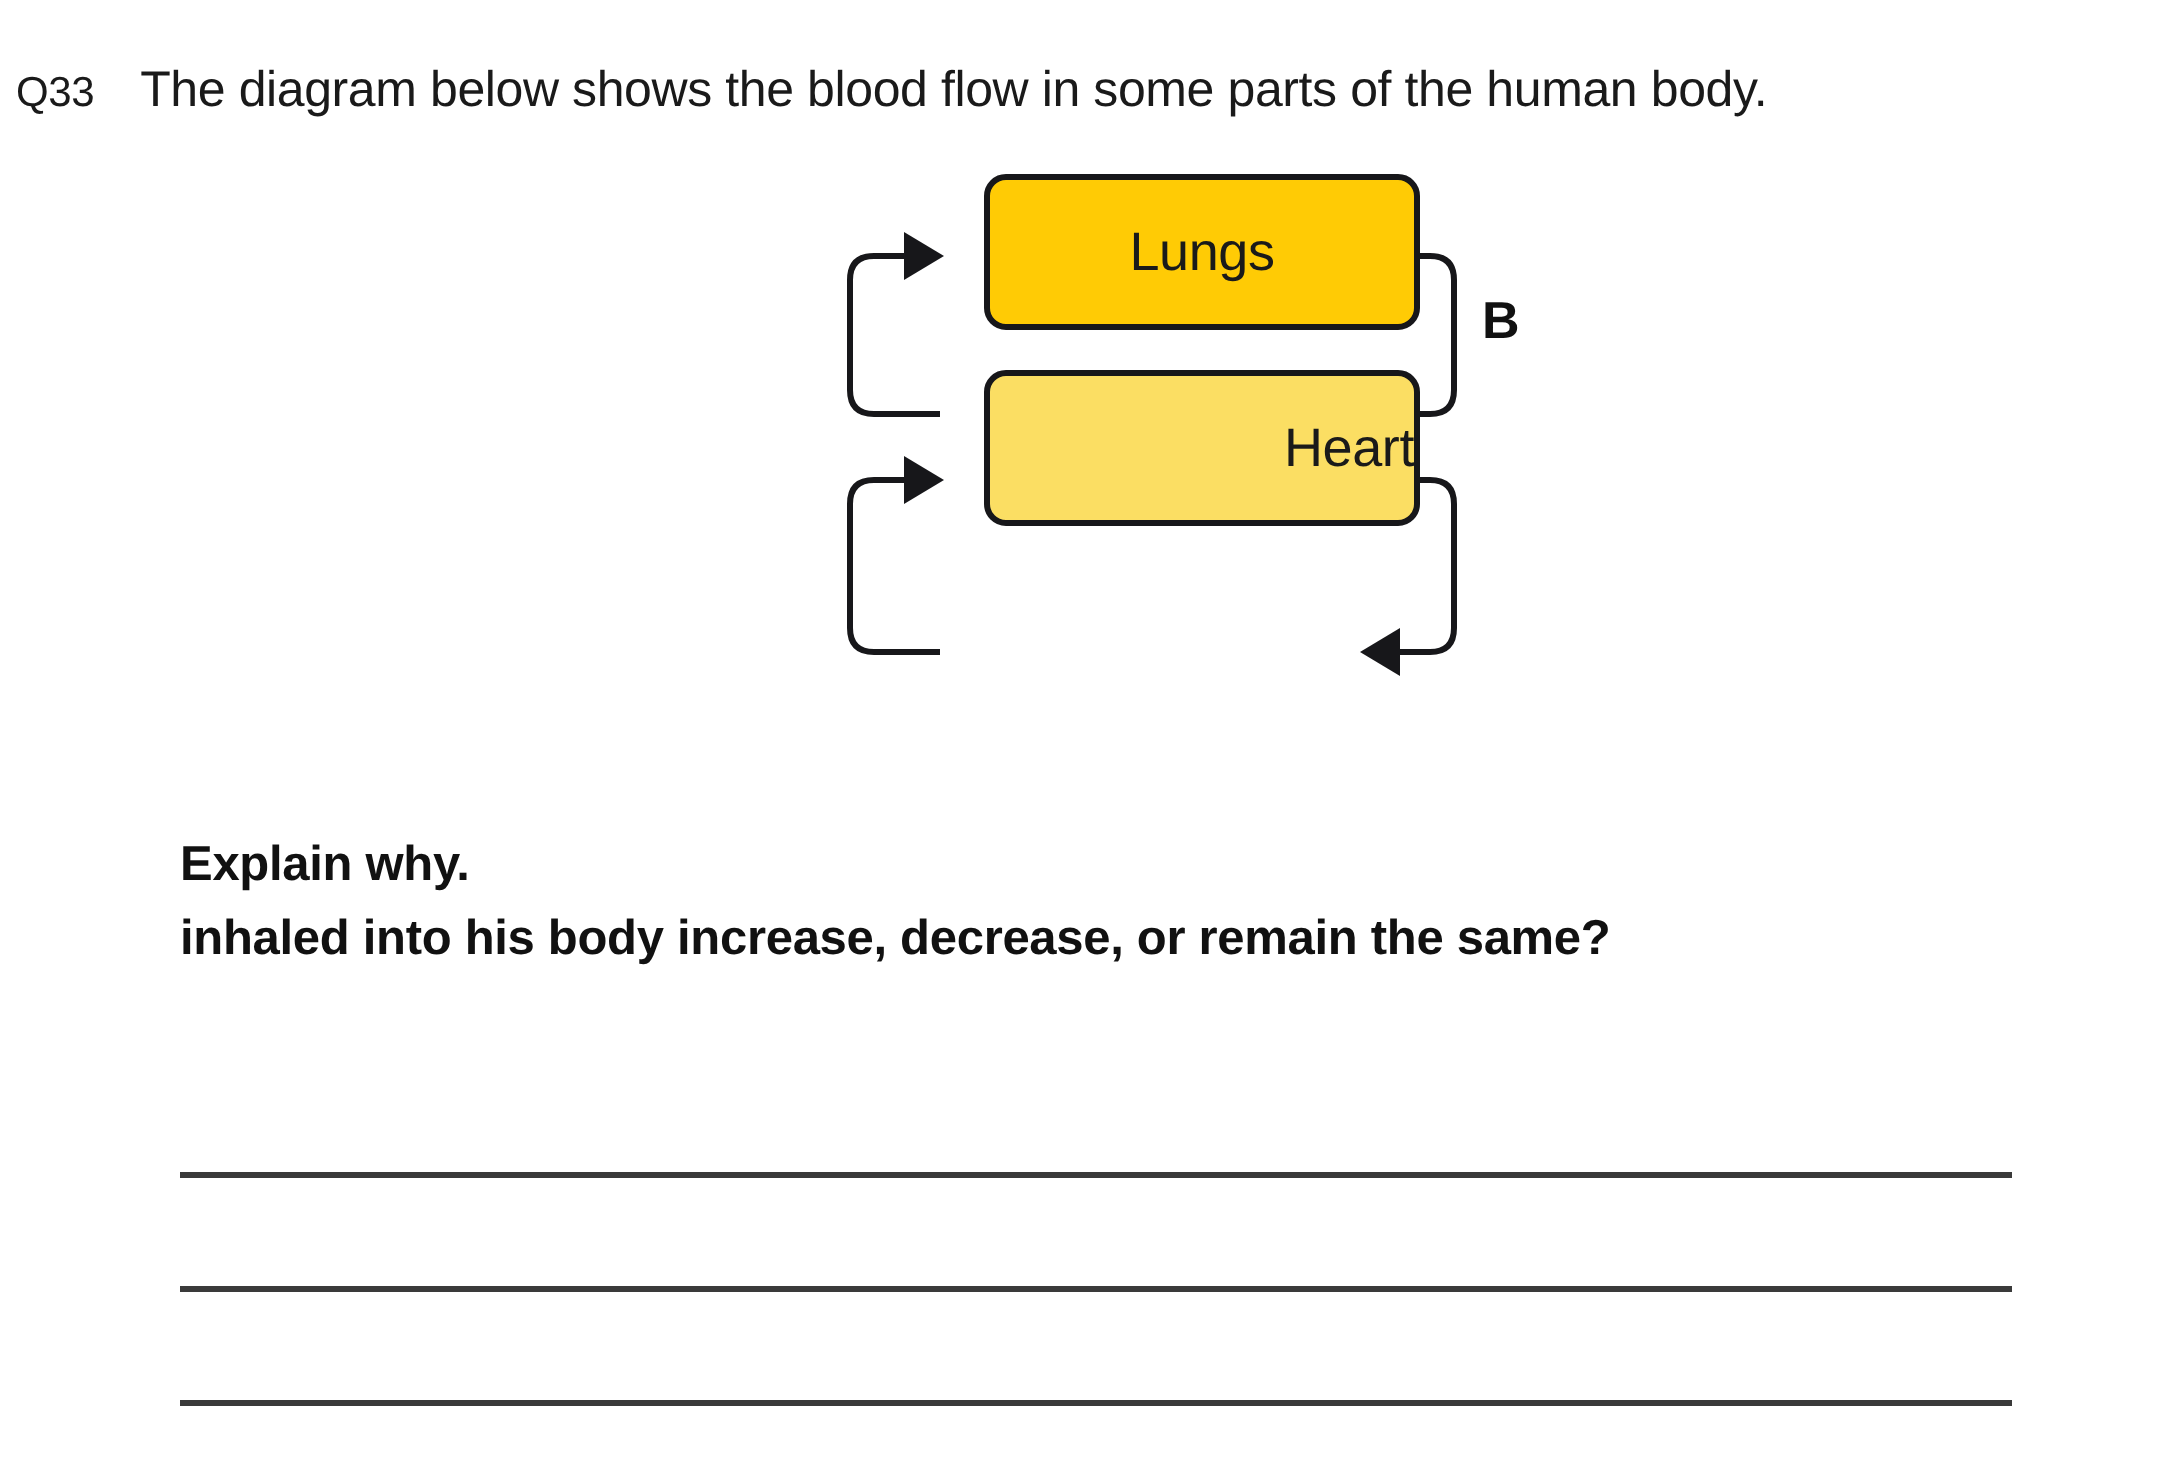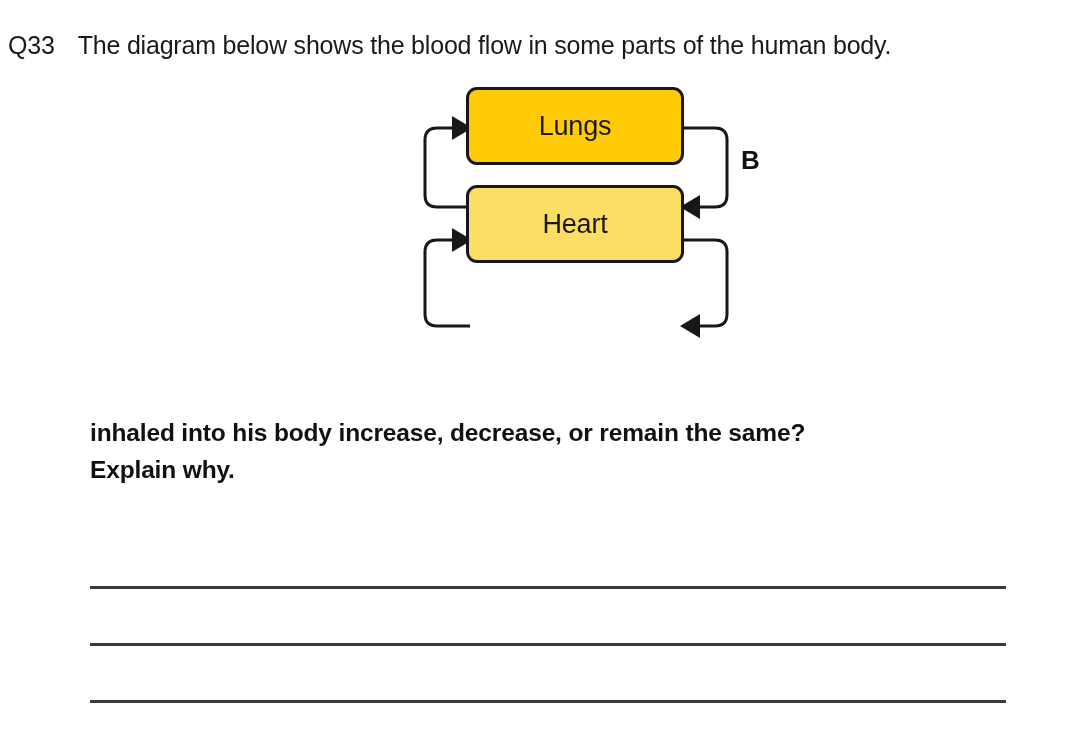--- a/index.html
+++ b/index.html
@@ -21,21 +21,21 @@
   #question-header {
     position: absolute;
     left: 8px;
     top: 6px;
     width: 1064px;
     height: 34px;
     display: flex;
     align-items: baseline;
   }
   #question-number {
-    font-size: 25px;
+    font-size: 21px;
     font-weight: 400;
     letter-spacing: -0.2px;
     color: #1a1a1a;
     white-space: nowrap;
   }
   #question-prompt {
     font-size: 25px;
     font-weight: 400;
     letter-spacing: -0.2px;
     color: #1a1a1a;
@@ -68,32 +68,34 @@
     border-radius: 11px;
     display: flex;
     align-items: center;
     justify-content: center;
     text-align: center;
     font-size: 27px;
     font-weight: 400;
     line-height: 1.06;
     color: #1a1a1a;
     letter-spacing: -0.2px;
+    margin-left: 26px;
   }
   #organ-box-lungs {
     left: 56px;
     top: 17px;
     width: 218px;
     height: 78px;
   }
   #organ-box-heart {
     left: 56px;
     top: 115px;
     width: 218px;
     height: 78px;
+    justify-content: flex-end;
   }
   #organ-box-small-intestine {
     left: 56px;
     top: 215px;
     width: 218px;
     height: 80px;
   }
   .organ-label { display: block; }
   .organ-label-2 { display: block; }
 
@@ -173,21 +175,21 @@
 
   <div class="organ-box" id="organ-box-heart" style="background:#FBDE63;">
     <span class="organ-label">Heart</span>
   </div>
 
 
   <div id="flow-label-b">B</div>
 </div>
 
 <div id="question-body">
+  <span>Explain why.</span>
   <span>inhaled into his body increase, decrease, or remain the same?</span>
-  <span>Explain why.</span>
 </div>
 
 <div id="answer-lines">
   <div class="answer-line"></div>
   <div class="answer-line"></div>
   <div class="answer-line"></div>
 </div>
 
 </body></html>

